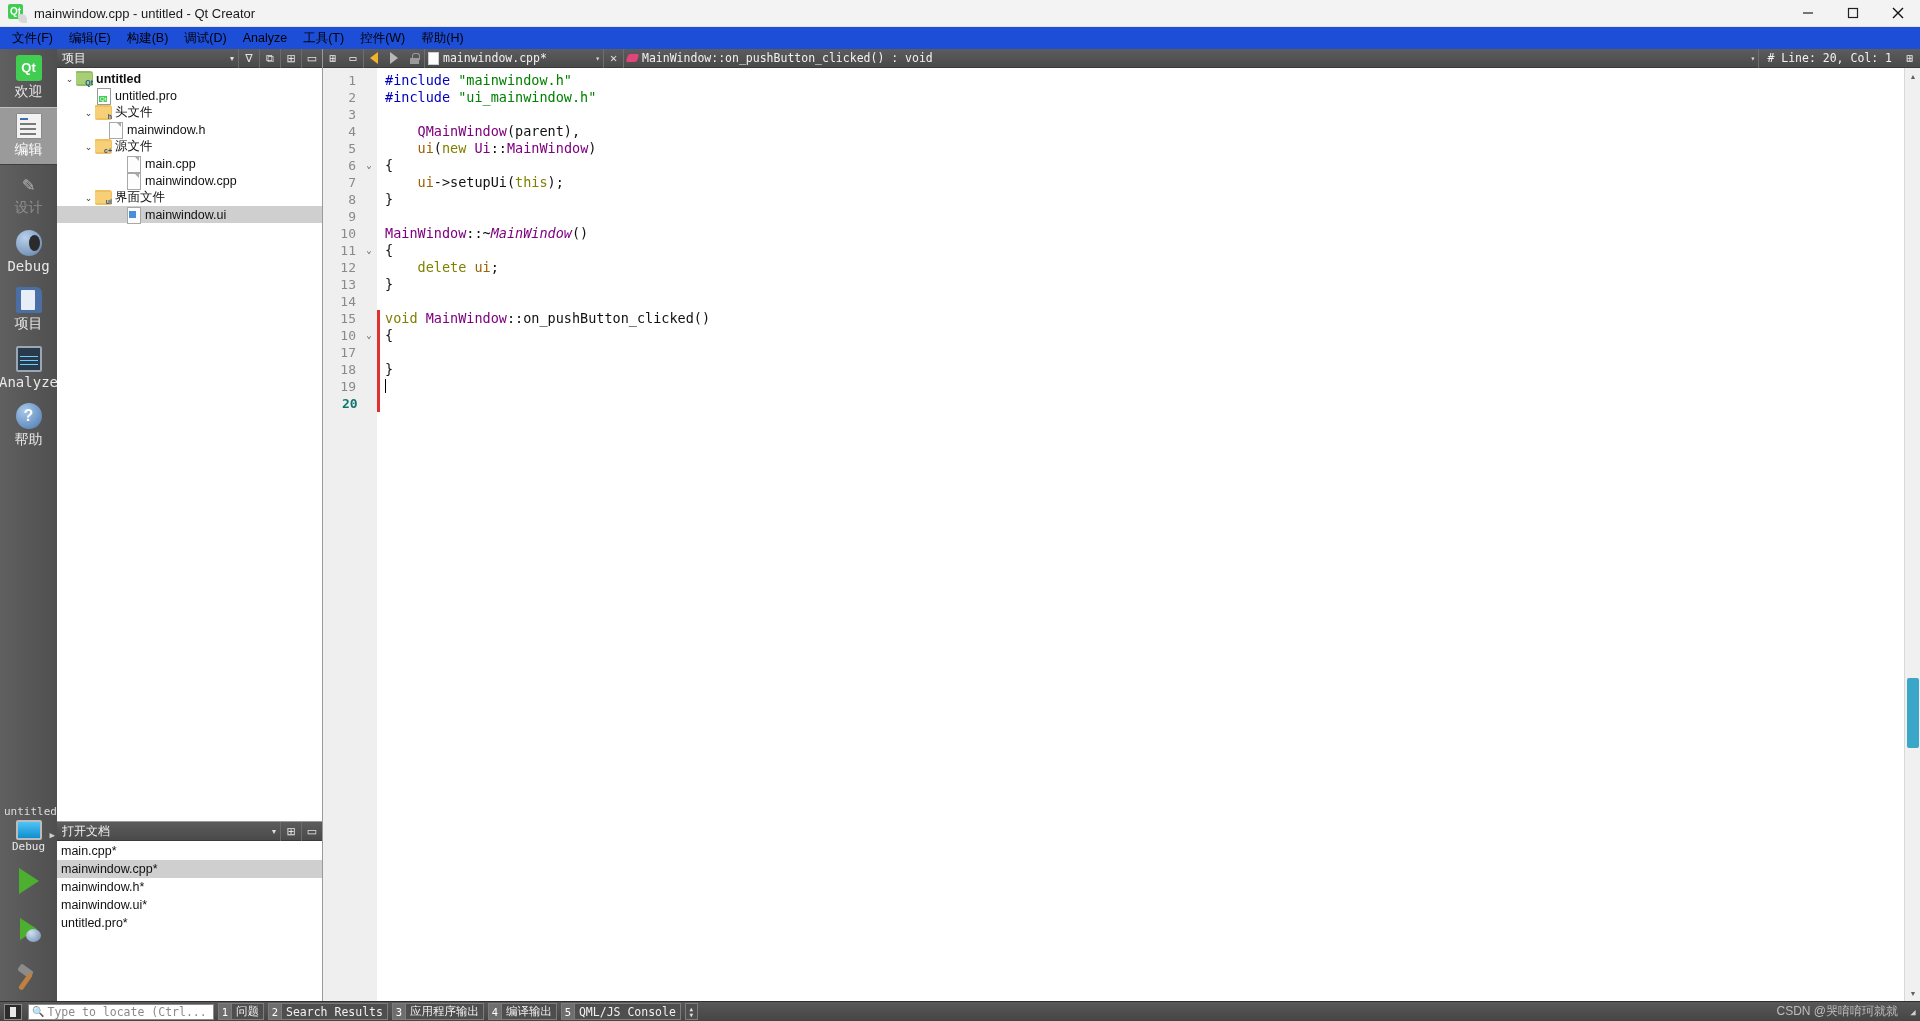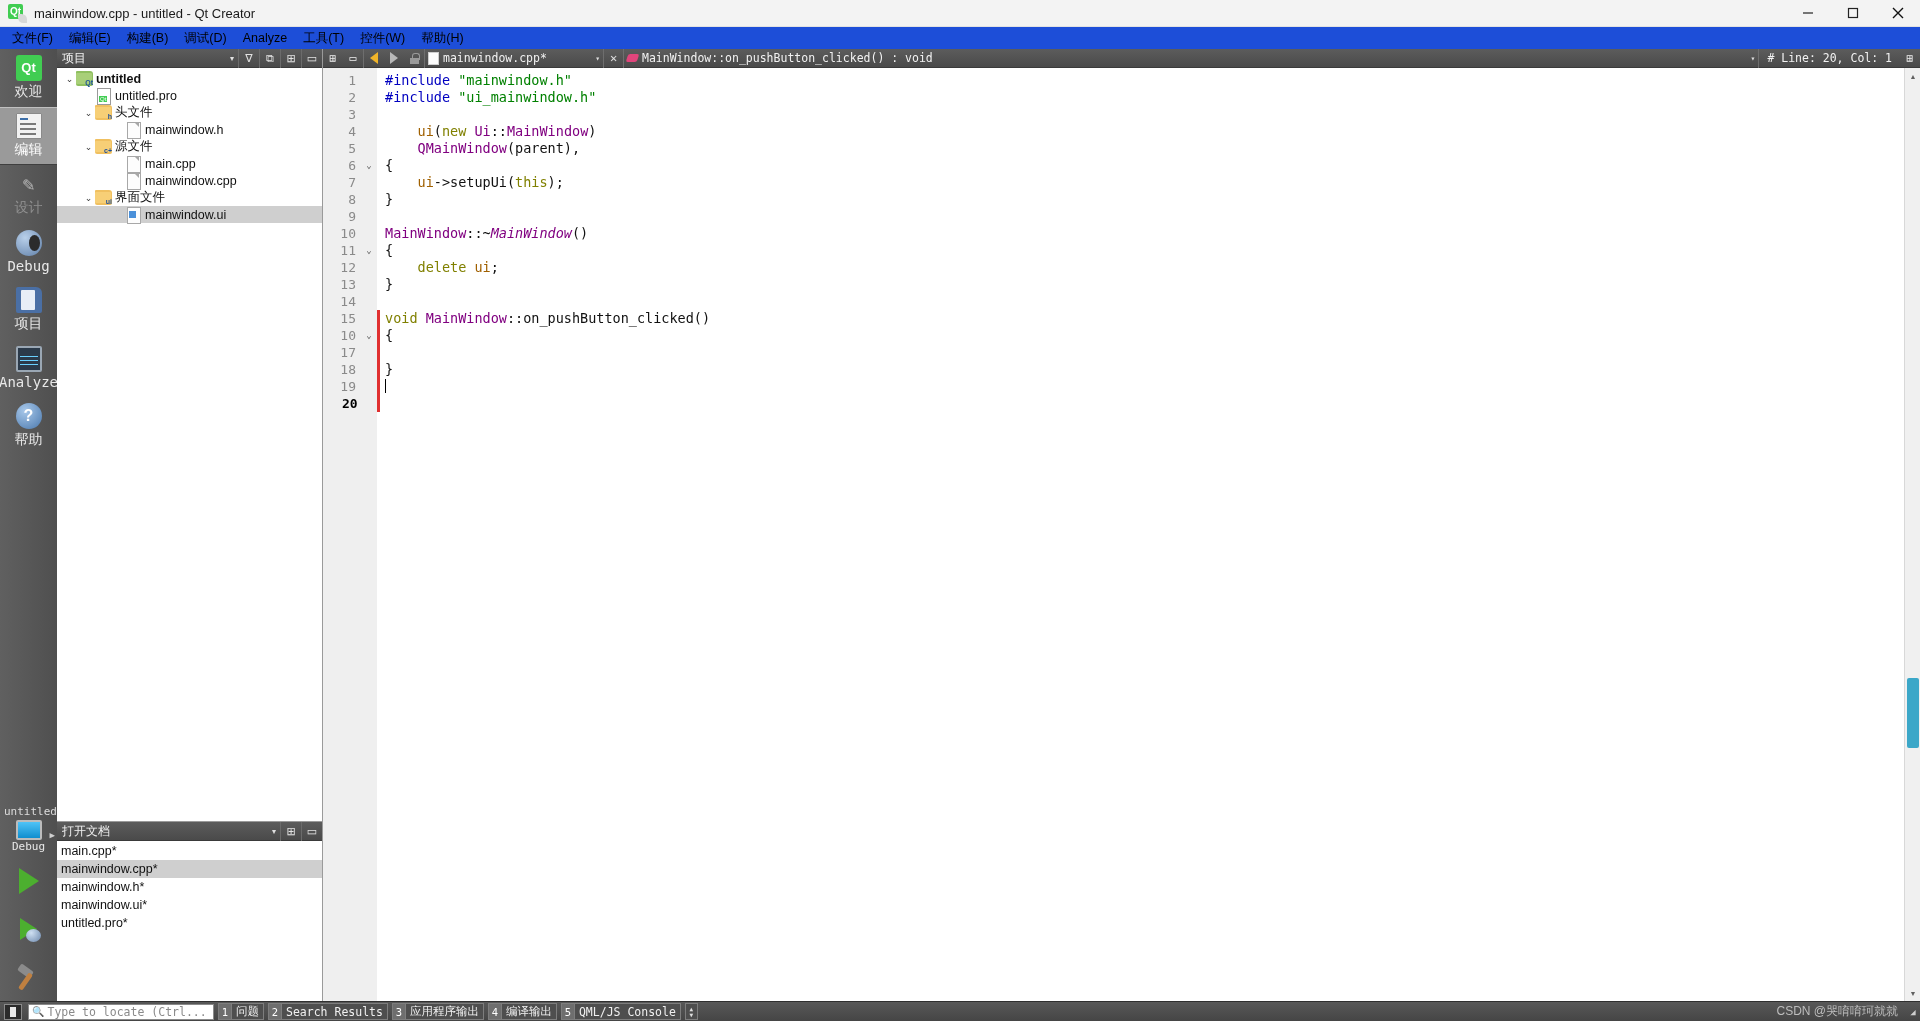--- a/index.html
+++ b/index.html
@@ -369,21 +369,21 @@
           <div class="tico ico-qtpro"></div>
           <div class="tlabel">untitled.pro</div>
         </div>
         <div class="trow" style="padding-left:25px">
           <div class="chev">⌄</div>
           <div class="tico ico-folder">
               <span class="tag">h</span>
             </div>
           <div class="tlabel">头文件</div>
         </div>
-        <div class="trow" style="padding-left:55px">
+        <div class="trow" style="padding-left:37px">
           <div class="chev"></div>
           <div class="tico ico-file"></div>
           <div class="tlabel">mainwindow.h</div>
         </div>
         <div class="trow" style="padding-left:25px">
           <div class="chev">⌄</div>
           <div class="tico ico-folder">
               <span class="tag">c+</span>
             </div>
           <div class="tlabel">源文件</div>
@@ -483,21 +483,21 @@
             <div class="gline">10</div>
             <div class="gline">11</div>
             <div class="gline">12</div>
             <div class="gline">13</div>
             <div class="gline">14</div>
             <div class="gline">15</div>
             <div class="gline">10</div>
             <div class="gline">17</div>
             <div class="gline">18</div>
             <div class="gline">19</div>
-            <div class="gline" style="color: #000000; font-weight: bold; margin-left: 19px;">20</div>
+            <div class="gline" style="color: #0f766e; font-weight: bold; margin-left: 19px;">20</div>
           </div>
         <div class="foldcol">
             <div class="fline"></div>
             <div class="fline"></div>
             <div class="fline"></div>
             <div class="fline"></div>
             <div class="fline"></div>
             <div class="fline">⌄</div>
             <div class="fline"></div>
             <div class="fline"></div>
@@ -533,22 +533,22 @@
             <div class="cline changed"></div>
             <div class="cline changed"></div>
             <div class="cline changed"></div>
             <div class="cline changed"></div>
             <div class="cline changed"></div>
           </div>
         <div class="codecol">
             <div class="codeline"><span class="tk-pre">#include </span><span class="tk-str">"mainwindow.h"</span></div>
             <div class="codeline"><span class="tk-pre">#include </span><span class="tk-str">"ui_mainwindow.h"</span></div>
             <div class="codeline">&nbsp;</div>
+            <div class="codeline"><span>    </span><span class="tk-type">QMainWindow</span><span>(parent),</span></div>
             <div class="codeline"><span>    </span><span class="tk-var">ui</span><span>(</span><span class="tk-kw">new</span><span> </span><span class="tk-type">Ui</span><span>::</span><span class="tk-type">MainWindow</span><span>)</span></div>
-            <div class="codeline"><span>    </span><span class="tk-type">QMainWindow</span><span>(parent),</span></div>
             <div class="codeline"><span>{</span></div>
             <div class="codeline"><span>    </span><span class="tk-var">ui</span><span>-&gt;setupUi(</span><span class="tk-kw">this</span><span>);</span></div>
             <div class="codeline"><span>}</span></div>
             <div class="codeline">&nbsp;</div>
             <div class="codeline"><span class="tk-type">MainWindow</span><span>::~</span><span class="tk-dtor">MainWindow</span><span>()</span></div>
             <div class="codeline"><span>{</span></div>
             <div class="codeline"><span>    </span><span class="tk-kw">delete</span><span> </span><span class="tk-var">ui</span><span>;</span></div>
             <div class="codeline"><span>}</span></div>
             <div class="codeline">&nbsp;</div>
             <div class="codeline"><span class="tk-kw">void</span><span> </span><span class="tk-type">MainWindow</span><span>::on_pushButton_clicked()</span></div>

